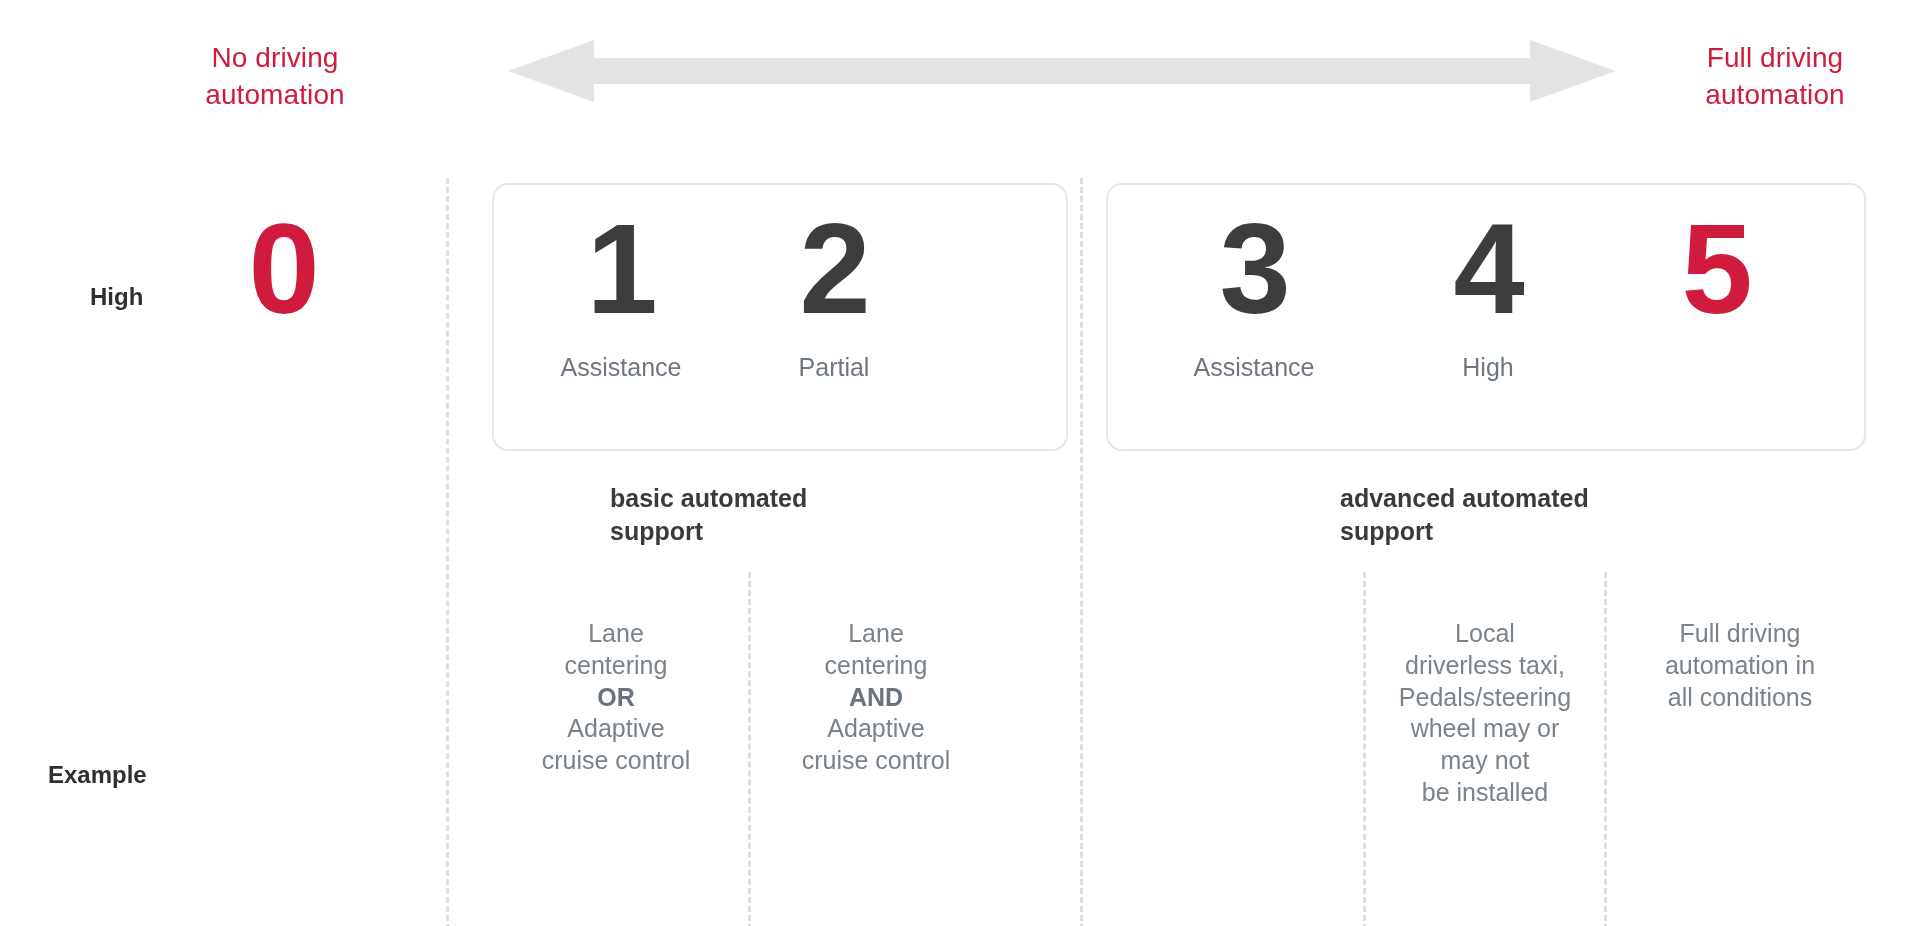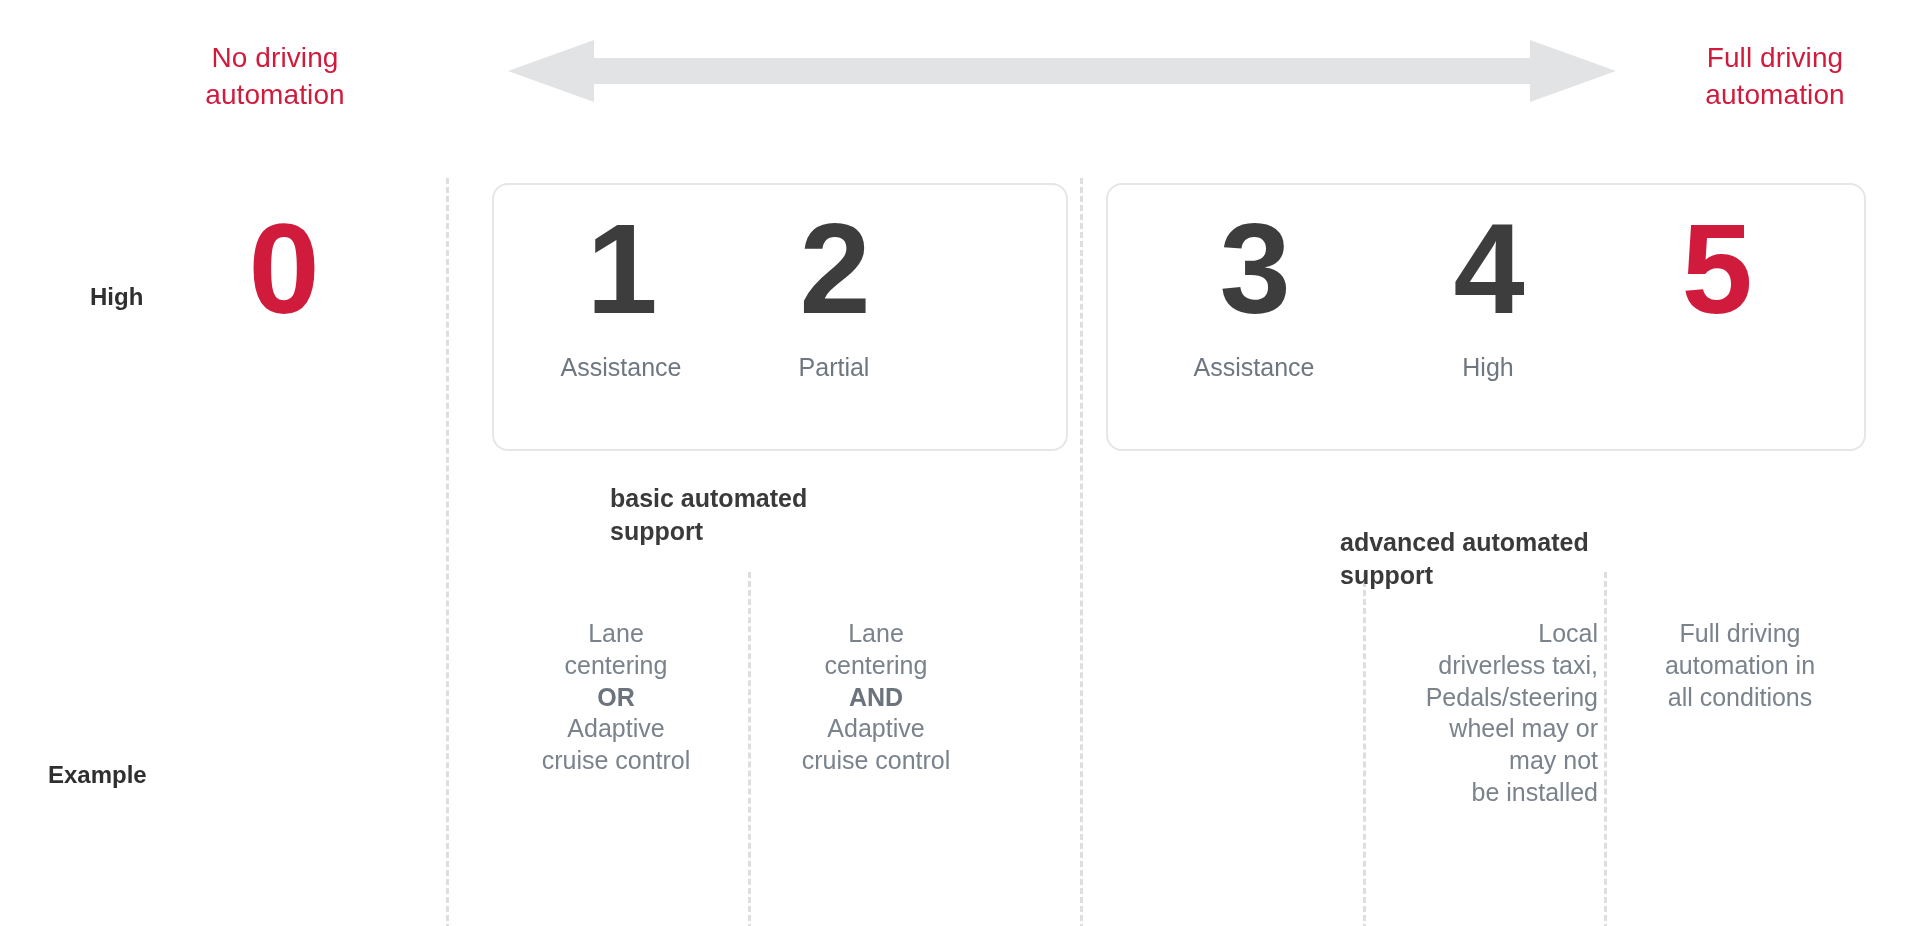--- a/index.html
+++ b/index.html
@@ -116,41 +116,41 @@
   
   .support-caption {
     position: absolute;
     top: 482px;
     font-size: 25px;
     font-weight: bold;
     color: #3a3a3a;
     line-height: 1.3;
   }
   .cap-basic    { left: 610px;  width: 280px; }
-  .cap-advanced { left: 1340px; width: 320px; margin-top: 44px; }
+  .cap-advanced { left: 1340px; width: 320px; }
 
   
   .example-cell {
     position: absolute;
     top: 618px;
     text-align: center;
     color: #7a828c;
     font-size: 25px;
     line-height: 1.27;
     font-weight: 400;
   }
   .example-cell b {
     color: #6b737d;
     font-weight: bold;
   }
   .ex0 { left: 230px;  width: 205px; }
   .ex1 { left: 496px;  width: 240px; }
   .ex2 { left: 756px;  width: 240px; }
   .ex3 { left: 1098px; width: 256px; }
-  .ex4 { left: 1372px; width: 226px; text-align: right; }
+  .ex4 { left: 1372px; width: 226px; }
   .ex5 { left: 1620px; width: 240px; }
 </style>
 </head>
 <body>
 
 <div class="canvas">
 
   <div class="hdr-left">No driving<br>automation</div>
 
   <div class="arrow-wrap">

